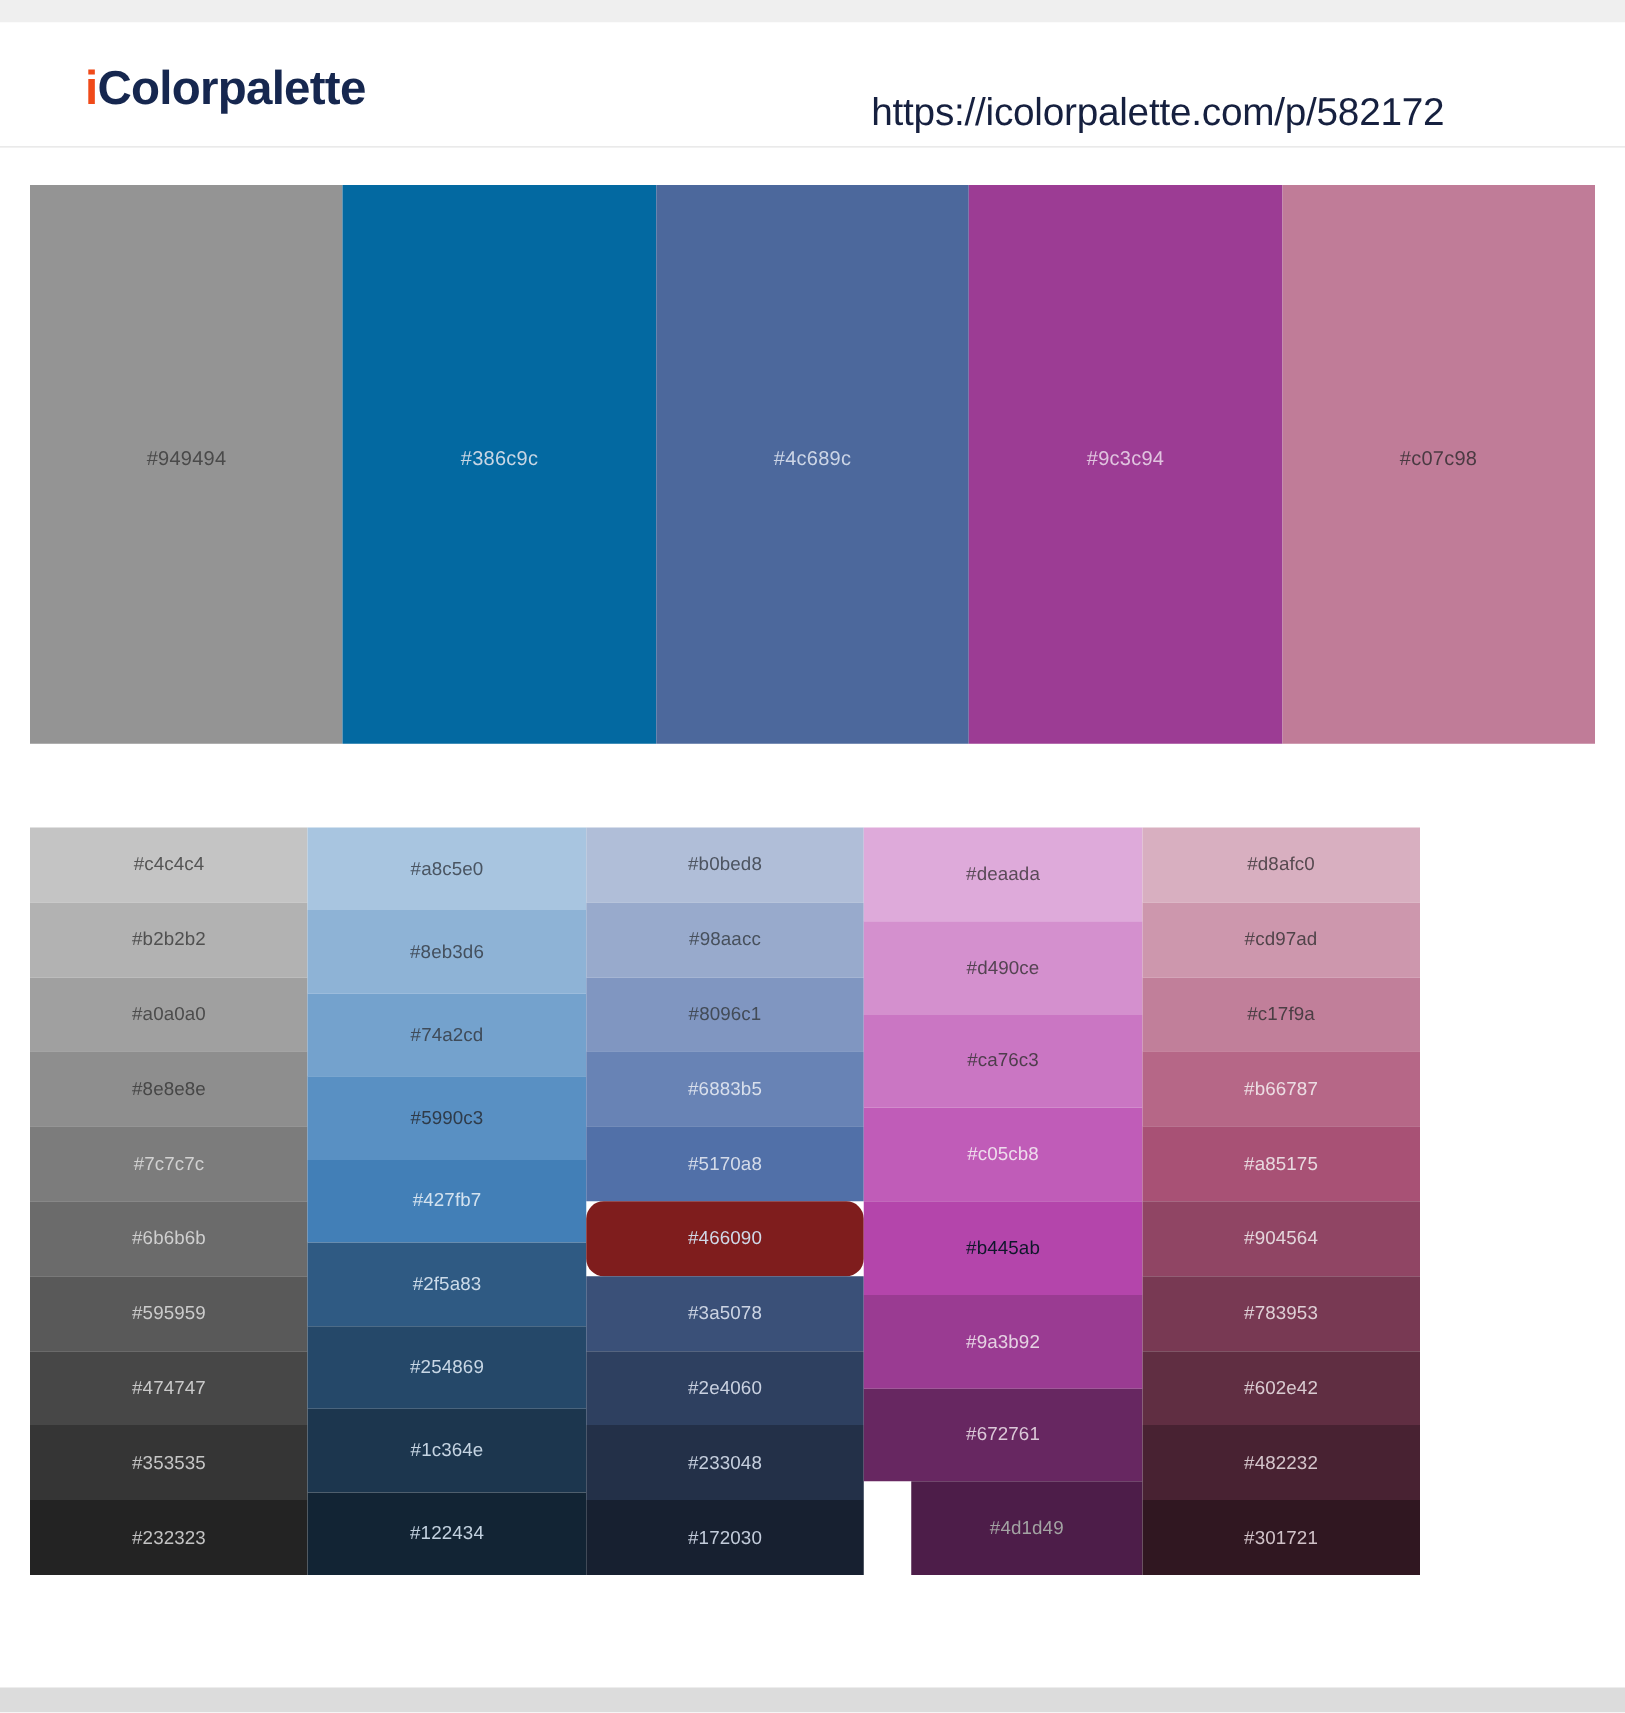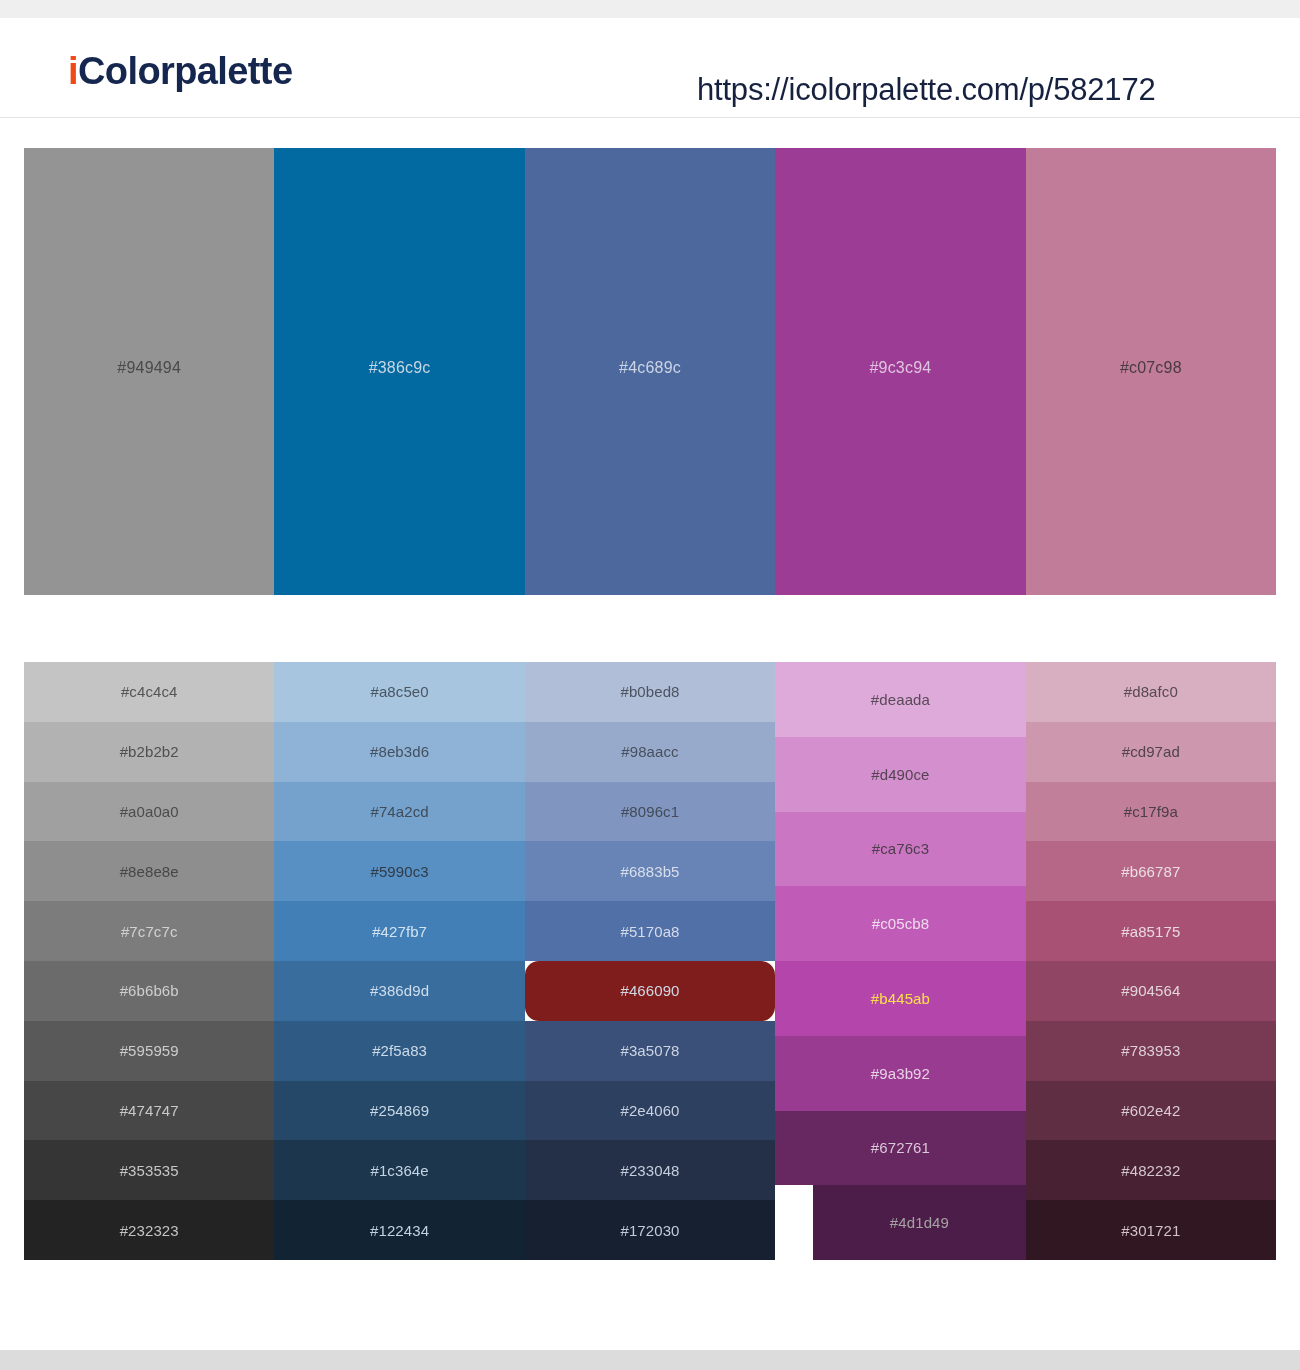--- a/index.html
+++ b/index.html
@@ -84,21 +84,21 @@
     letter-spacing: 0.2px;
     position: relative;
     top: -4px;
   }
 
   
   .shades {
     position: absolute;
     left: 24px;
     top: 662px;
-    width: 1252px;
+    width: 1112px;
     height: 598px;
     display: flex;
   }
   .shade-col {
     flex: 1 1 0;
     display: flex;
     flex-direction: column;
   }
   .shade-cell {
     flex: 1 1 0;
@@ -163,21 +163,20 @@
         <div class="shade-cell" style="background: rgb(71, 71, 71); color: rgb(201, 201, 201);">#474747</div>
         <div class="shade-cell" style="background: rgb(53, 53, 53); color: rgb(198, 198, 198);">#353535</div>
         <div class="shade-cell" style="background: rgb(35, 35, 35); color: rgb(195, 195, 195);">#232323</div>
       </div>
       <div class="shade-col">
         <div class="shade-cell" style="background: rgb(168, 197, 224); color: rgb(74, 85, 98);">#a8c5e0</div>
         <div class="shade-cell" style="background: rgb(142, 179, 214); color: rgb(68, 80, 94);">#8eb3d6</div>
         <div class="shade-cell" style="background: rgb(116, 162, 205); color: rgb(63, 75, 89);">#74a2cd</div>
         <div class="shade-cell" style="background: rgb(89, 144, 195); color: rgb(47, 59, 73);">#5990c3</div>
         <div class="shade-cell" style="background: rgb(66, 127, 183); color: rgb(211, 226, 239);">#427fb7</div>
-        <div class="shade-cell" style="background: rgb(56, 109, 157); color: rgb(207, 222, 236);">#386d9d</div>
         <div class="shade-cell" style="background: rgb(47, 90, 131); color: rgb(204, 219, 233);">#2f5a83</div>
         <div class="shade-cell" style="background: rgb(37, 72, 105); color: rgb(200, 215, 229);">#254869</div>
         <div class="shade-cell" style="background: rgb(28, 54, 78); color: rgb(197, 212, 226);">#1c364e</div>
         <div class="shade-cell" style="background: rgb(18, 36, 52); color: rgb(194, 209, 223);">#122434</div>
       </div>
       <div class="shade-col">
         <div class="shade-cell" style="background: rgb(176, 190, 216); color: rgb(77, 84, 96);">#b0bed8</div>
         <div class="shade-cell" style="background: rgb(152, 170, 204); color: rgb(71, 80, 92);">#98aacc</div>
         <div class="shade-cell" style="background: rgb(128, 150, 193); color: rgb(66, 75, 87);">#8096c1</div>
         <div class="shade-cell" style="background: rgb(104, 131, 181); color: rgb(216, 223, 236);">#6883b5</div>
@@ -186,21 +185,21 @@
         <div class="shade-cell" style="background: rgb(58, 80, 120); color: rgb(204, 212, 227);">#3a5078</div>
         <div class="shade-cell" style="background: rgb(46, 64, 96); color: rgb(201, 209, 224);">#2e4060</div>
         <div class="shade-cell" style="background: rgb(35, 48, 72); color: rgb(197, 206, 221);">#233048</div>
         <div class="shade-cell" style="background: rgb(23, 32, 48); color: rgb(194, 203, 218);">#172030</div>
       </div>
       <div class="shade-col">
         <div class="shade-cell" style="background: rgb(222, 170, 218); color: rgb(90, 74, 88);">#deaada</div>
         <div class="shade-cell" style="background: rgb(212, 144, 206); color: rgb(84, 67, 82);">#d490ce</div>
         <div class="shade-cell" style="background: rgb(202, 118, 195); color: rgb(78, 61, 76);">#ca76c3</div>
         <div class="shade-cell" style="background: rgb(192, 92, 184); color: rgb(238, 220, 236);">#c05cb8</div>
-        <div class="shade-cell" style="background: rgb(180, 69, 171); color: #fde047; text-align: center;">#b445ab</div>
+        <div class="shade-cell" style="background: rgb(180, 69, 171); color: #0f172a; text-align: center;">#b445ab</div>
         <div class="shade-cell" style="background: rgb(154, 59, 146); color: rgb(229, 210, 227);">#9a3b92</div>
         <div class="shade-cell" style="background: rgb(103, 39, 97); color: rgb(219, 200, 216);">#672761</div>
         <div class="shade-cell" style="background: rgb(77, 29, 73); color: #a3a3a3; margin-left: 38px;">#4d1d49</div>
       </div>
       <div class="shade-col">
         <div class="shade-cell" style="background: rgb(216, 175, 192); color: rgb(87, 74, 80);">#d8afc0</div>
         <div class="shade-cell" style="background: rgb(205, 151, 173); color: rgb(81, 68, 74);">#cd97ad</div>
         <div class="shade-cell" style="background: rgb(193, 127, 154); color: rgb(75, 62, 68);">#c17f9a</div>
         <div class="shade-cell" style="background: rgb(182, 103, 135); color: rgb(236, 221, 227);">#b66787</div>
         <div class="shade-cell" style="background: rgb(168, 81, 117); color: rgb(232, 217, 223);">#a85175</div>

